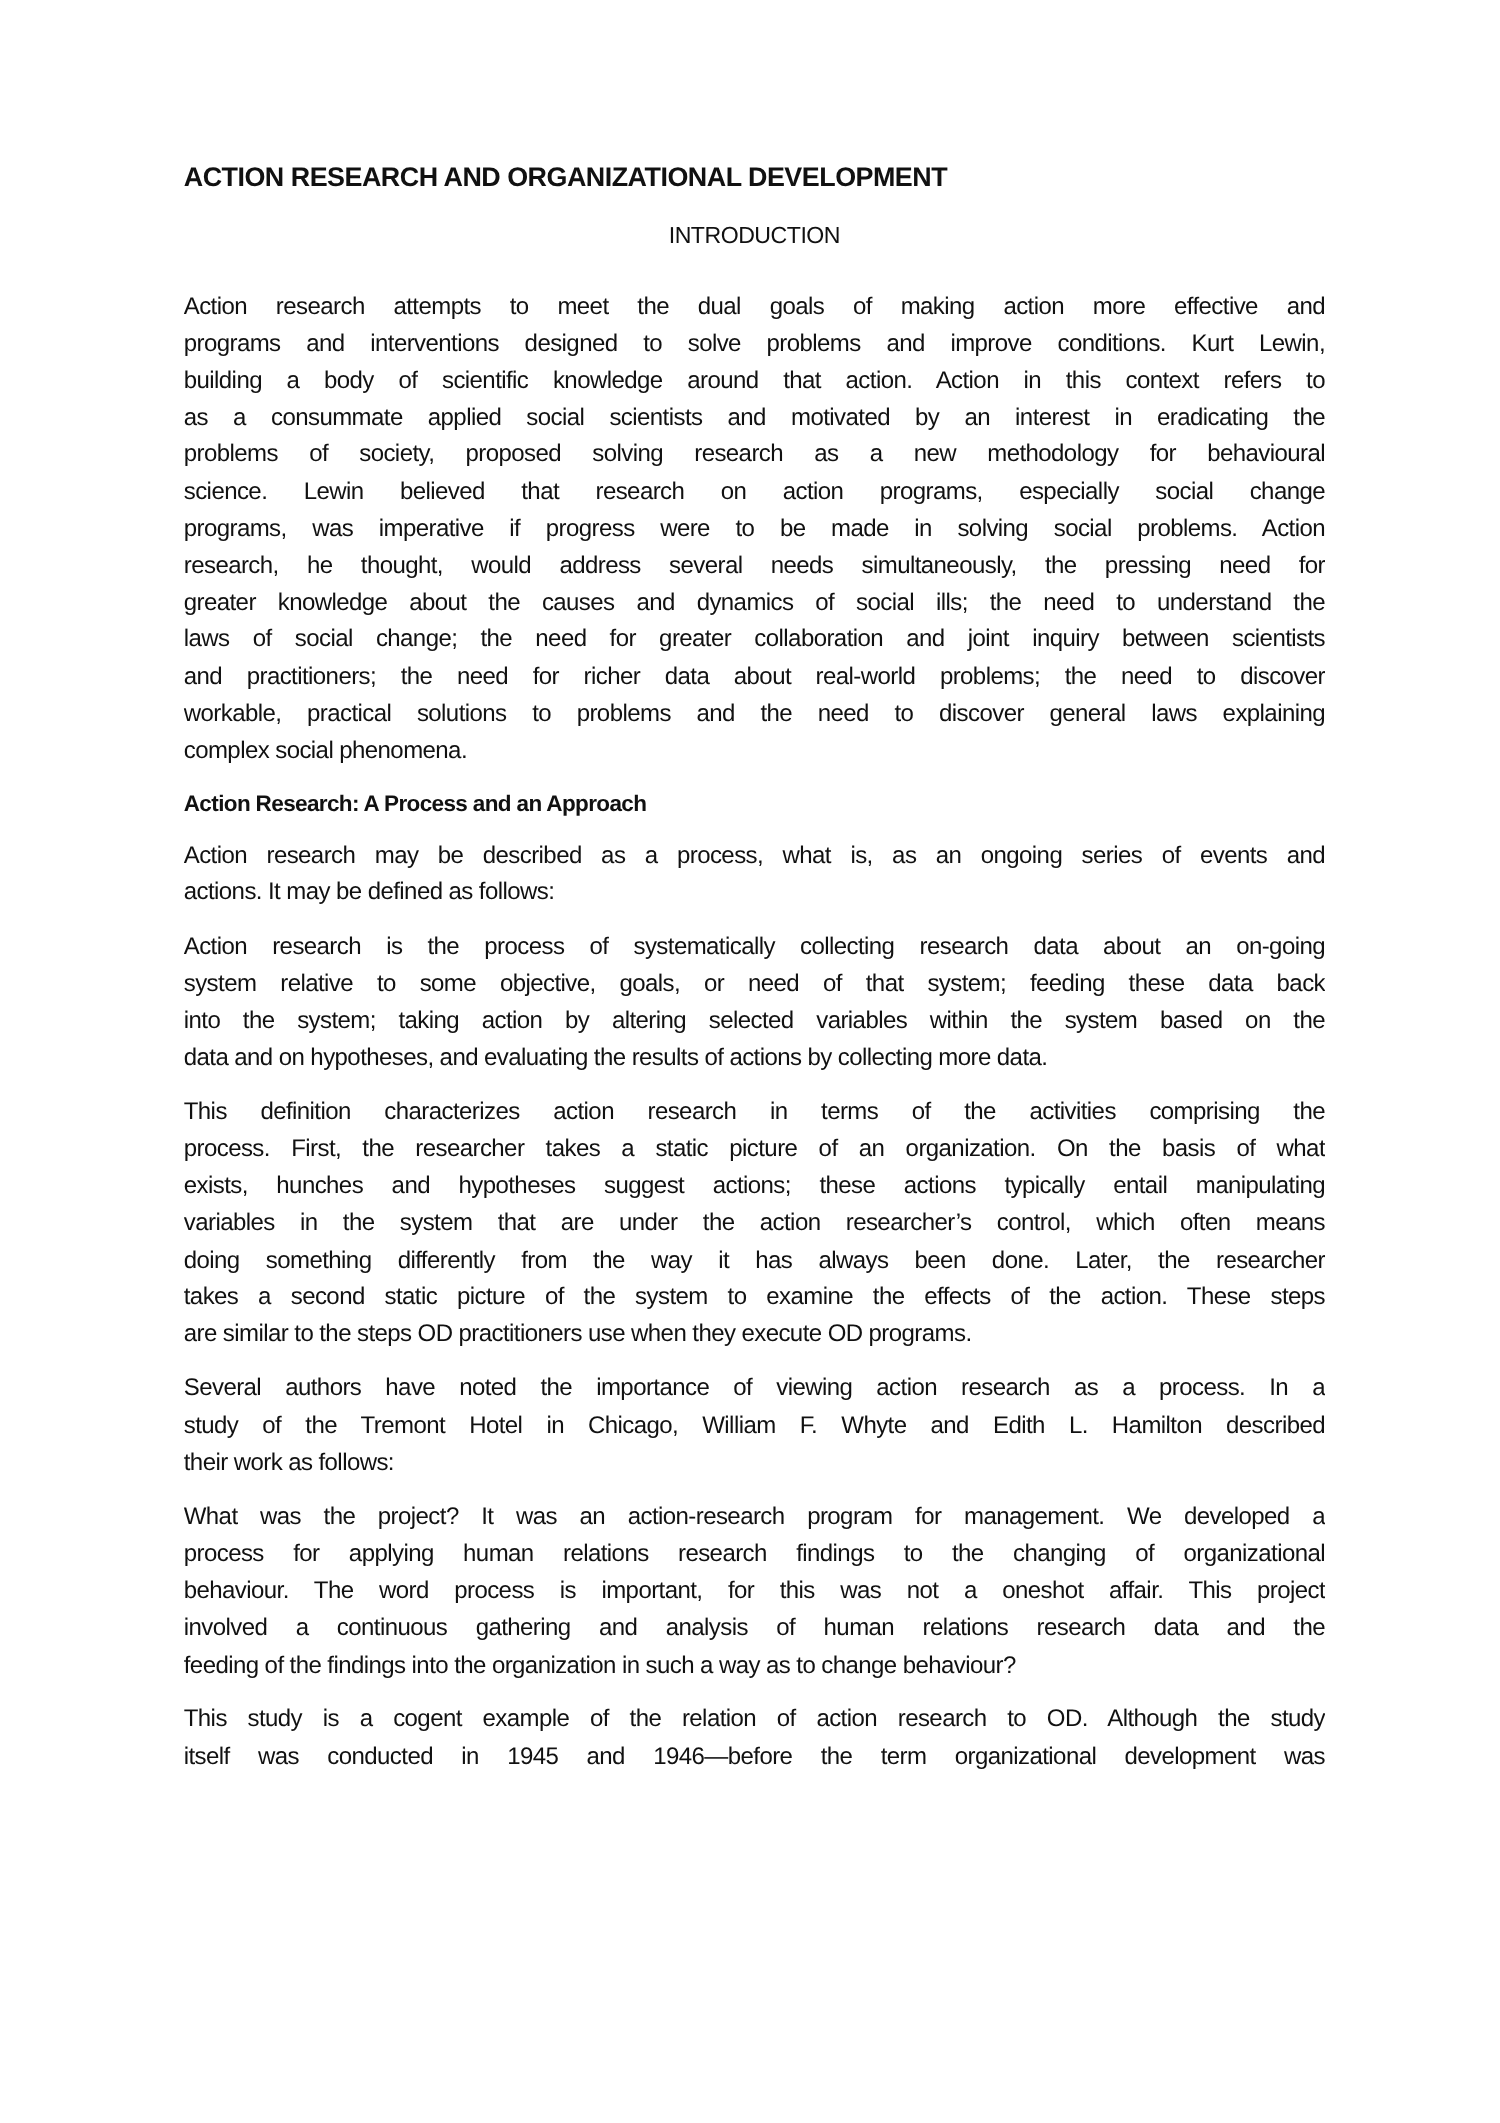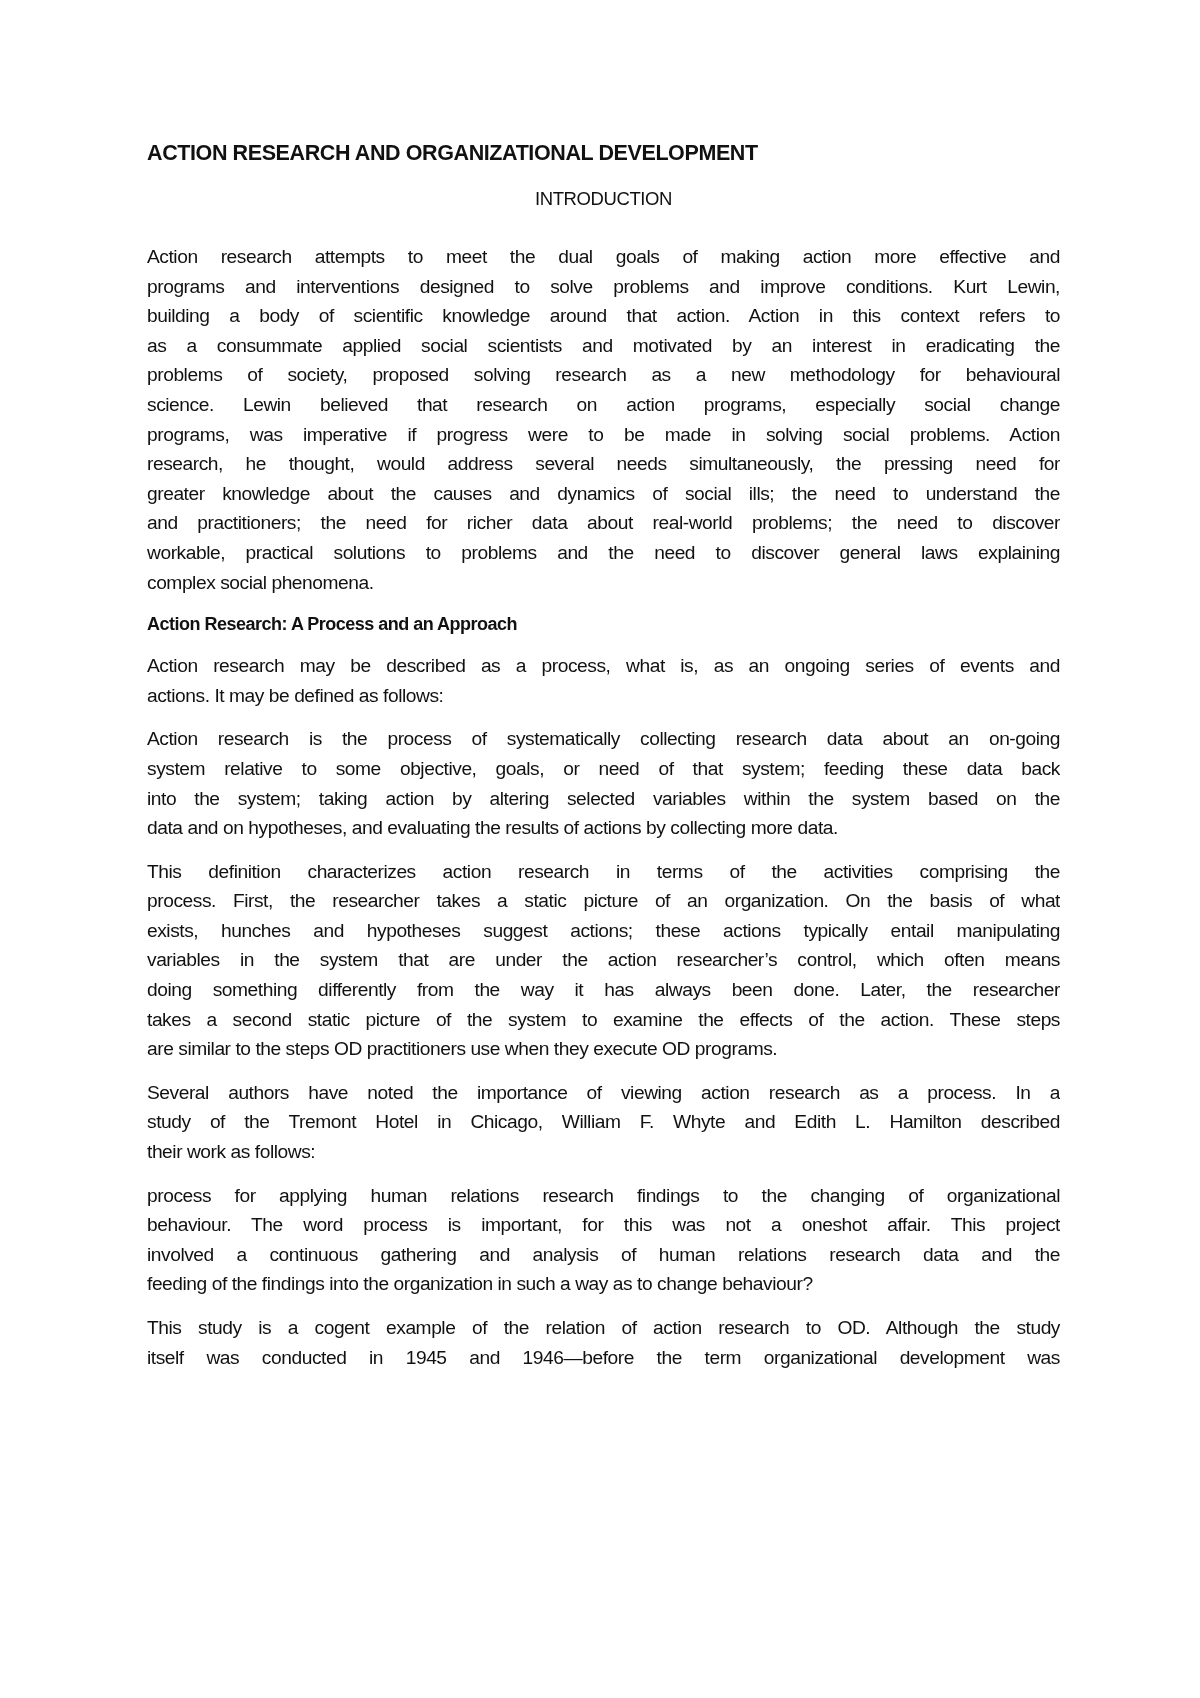--- a/index.html
+++ b/index.html
@@ -1,18 +1,18 @@
 <!DOCTYPE html>
 <html><head>
   <meta charset="utf-8">
   <style>
     html, body { margin: 0; padding: 0; background: #ffffff; }
     body { width: 1200px; height: 1698px; position: relative; overflow: hidden; }
     .page {
-      position: absolute; left: 147px; top: 138px; width: 913px;
+      position: absolute; left: 147px; top: 127px; width: 913px;
       color: #111111;
       font-family: "Liberation Sans", sans-serif;
     }
     .title {
       font-size: 21.5px; font-weight: bold; letter-spacing: -0.4px;
       margin: 0; height: 30px; line-height: 30px;
     }
     .section-heading {
       font-size: 18.5px; font-weight: normal; letter-spacing: -0.4px;
       margin: 16px 0 0 0; height: 30px; line-height: 30px; text-align: center;
@@ -40,20 +40,21 @@
   <div class="para first">
     <span class="line">Action research attempts to meet the dual goals of making action more effective and</span>
     <span class="line">programs and interventions designed to solve problems and improve conditions. Kurt Lewin,</span>
     <span class="line">building a body of scientific knowledge around that action. Action in this context refers to</span>
     <span class="line">as a consummate applied social scientists and motivated by an interest in eradicating the</span>
     <span class="line">problems of society, proposed solving research as a new methodology for behavioural</span>
     <span class="line">science. Lewin believed that research on action programs, especially social change</span>
     <span class="line">programs, was imperative if progress were to be made in solving social problems. Action</span>
     <span class="line">research, he thought, would address several needs simultaneously, the pressing need for</span>
     <span class="line">greater knowledge about the causes and dynamics of social ills; the need to understand the</span>
+    <span class="line">laws of social change; the need for greater collaboration and joint inquiry between scientists</span>
     <span class="line">and practitioners; the need for richer data about real-world problems; the need to discover</span>
     <span class="line">workable, practical solutions to problems and the need to discover general laws explaining</span>
     <span class="line last">complex social phenomena.</span>
   </div>
 
   <h3 class="subheading">Action Research: A Process and an Approach</h3>
 
   <div class="para" style="margin-top:12px">
     <span class="line">Action research may be described as a process, what is, as an ongoing series of events and</span>
     <span class="line last">actions. It may be defined as follows:</span>
@@ -76,20 +77,21 @@
     <span class="line last">are similar to the steps OD practitioners use when they execute OD programs.</span>
   </div>
 
   <div class="para">
     <span class="line">Several authors have noted the importance of viewing action research as a process. In a</span>
     <span class="line">study of the Tremont Hotel in Chicago, William F. Whyte and Edith L. Hamilton described</span>
     <span class="line last">their work as follows:</span>
   </div>
 
   <div class="para">
+    <span class="line">What was the project? It was an action-research program for management. We developed a</span>
     <span class="line">process for applying human relations research findings to the changing of organizational</span>
     <span class="line">behaviour. The word process is important, for this was not a oneshot affair. This project</span>
     <span class="line">involved a continuous gathering and analysis of human relations research data and the</span>
     <span class="line last">feeding of the findings into the organization in such a way as to change behaviour?</span>
   </div>
 
   <div class="para">
     <span class="line">This study is a cogent example of the relation of action research to OD. Although the study</span>
     <span class="line">itself was conducted in 1945 and 1946—before the term organizational development was</span>
   </div>

